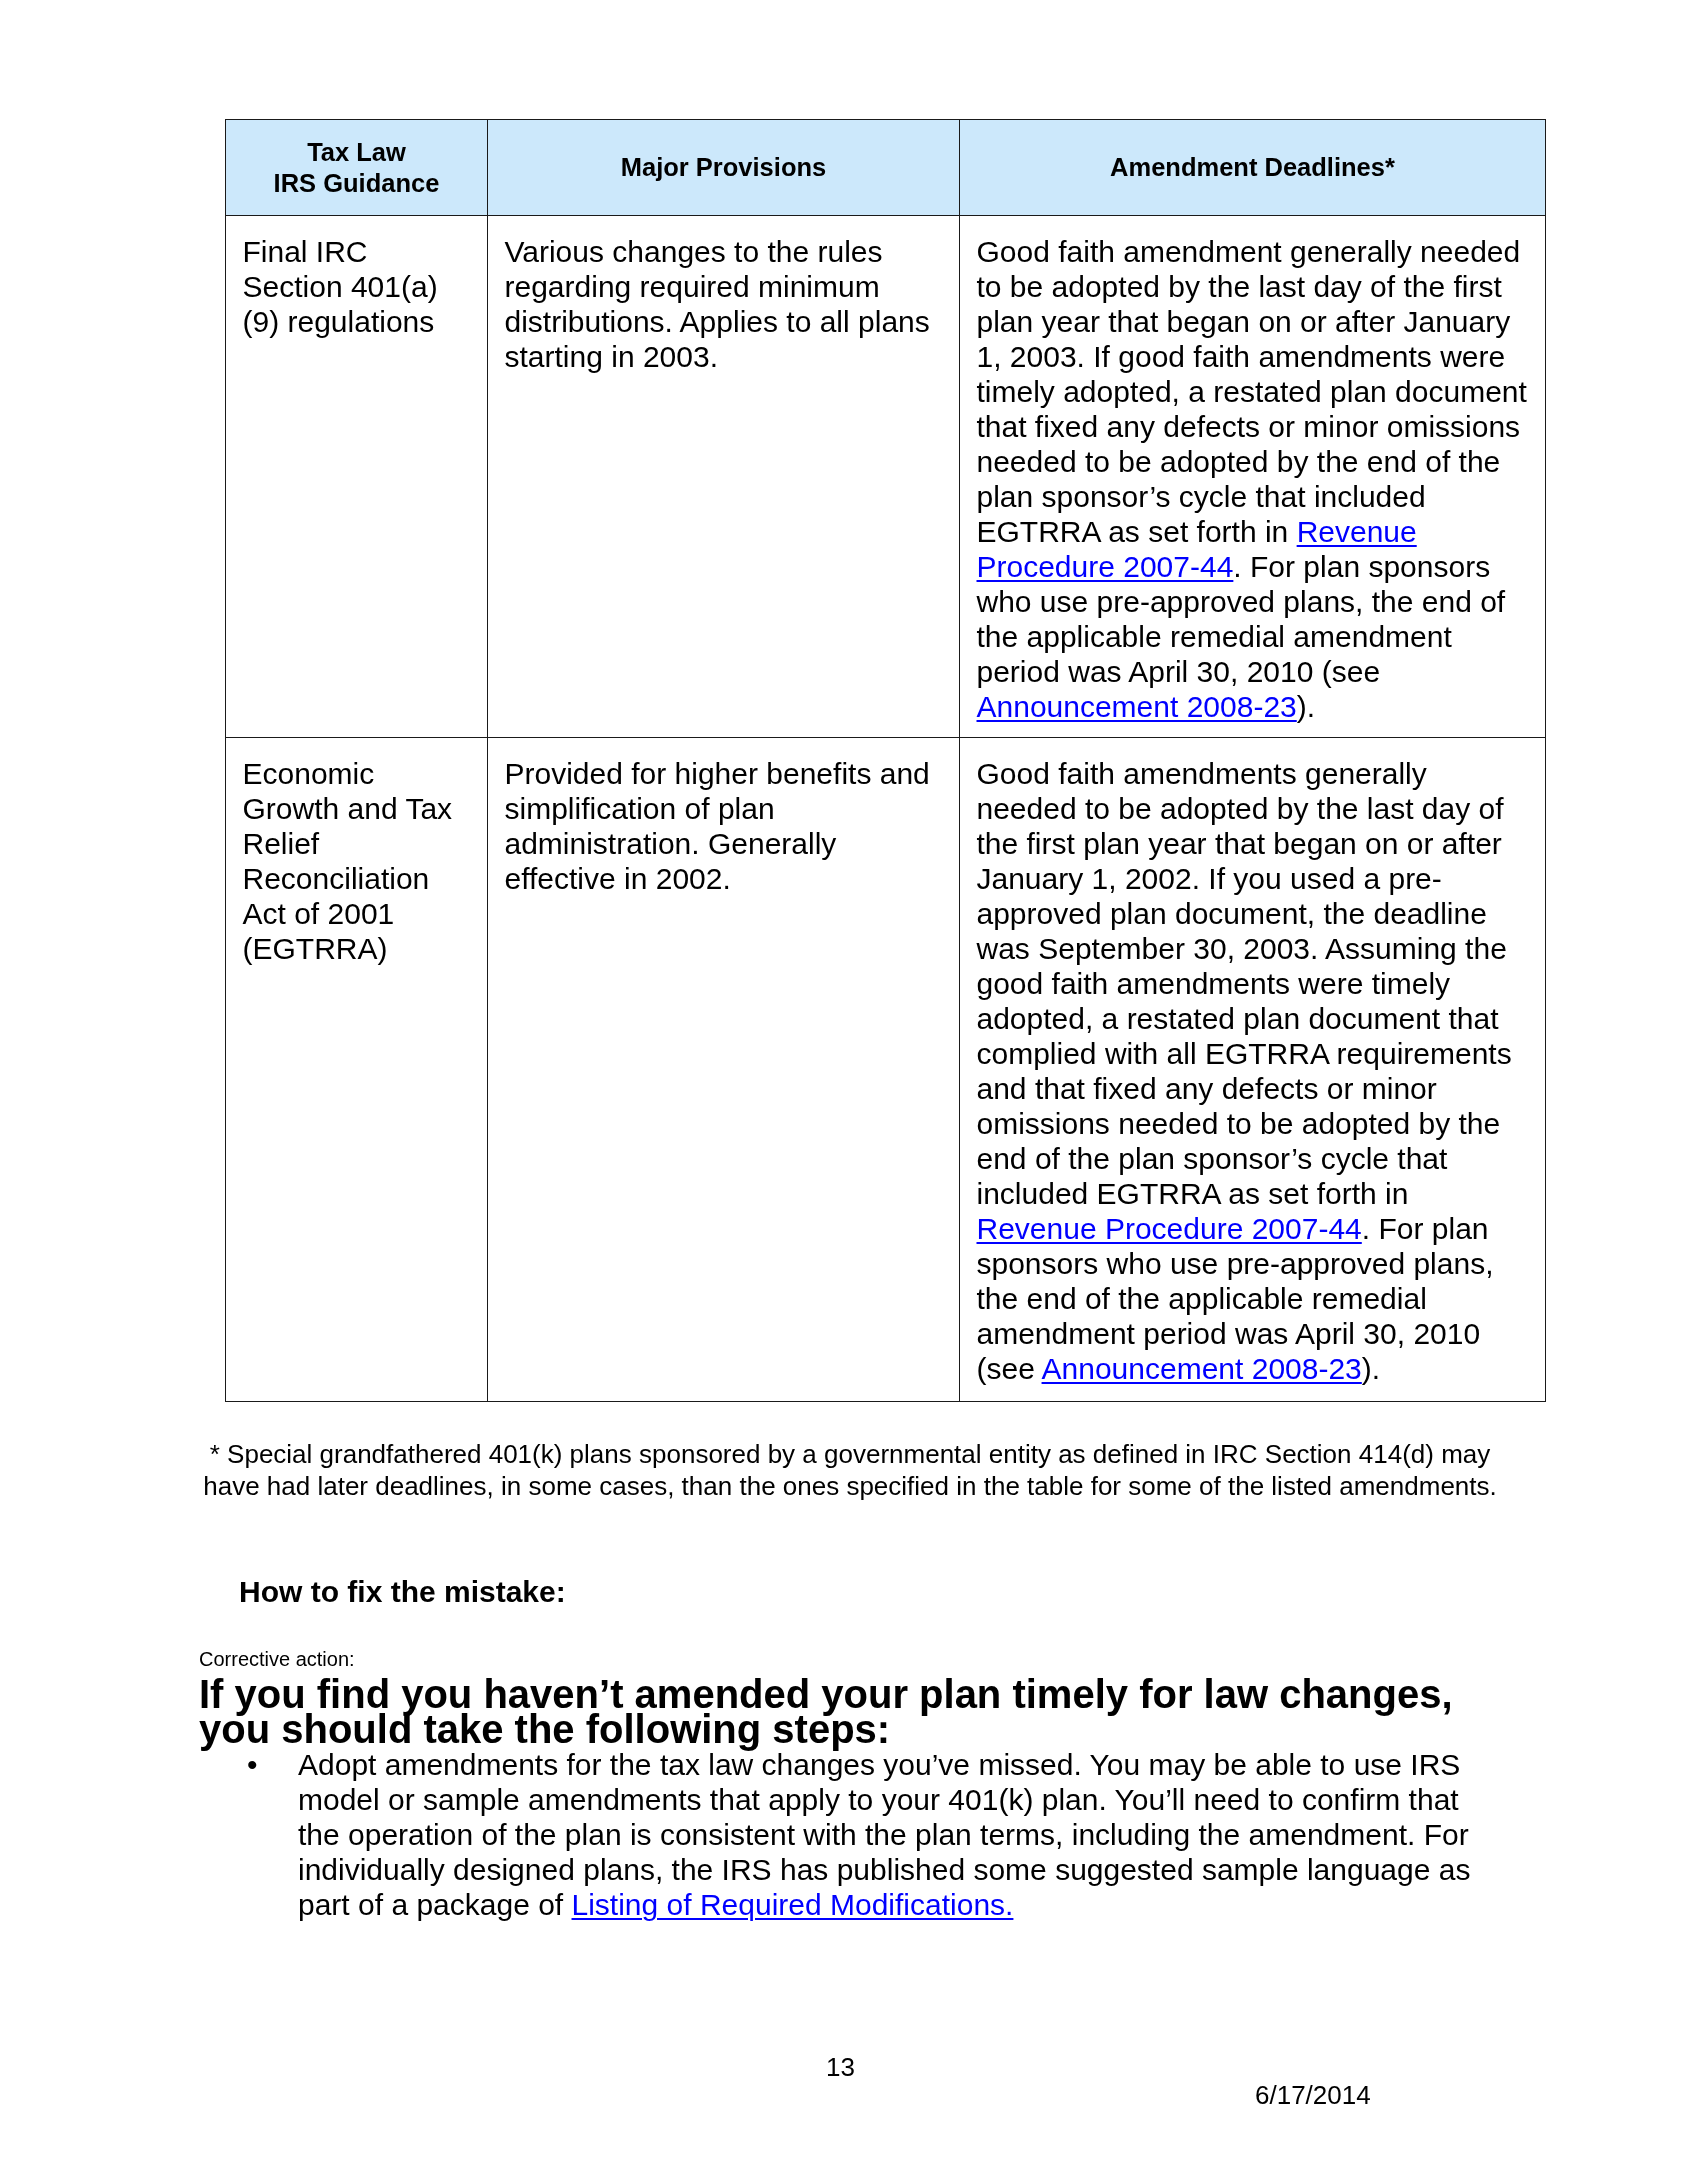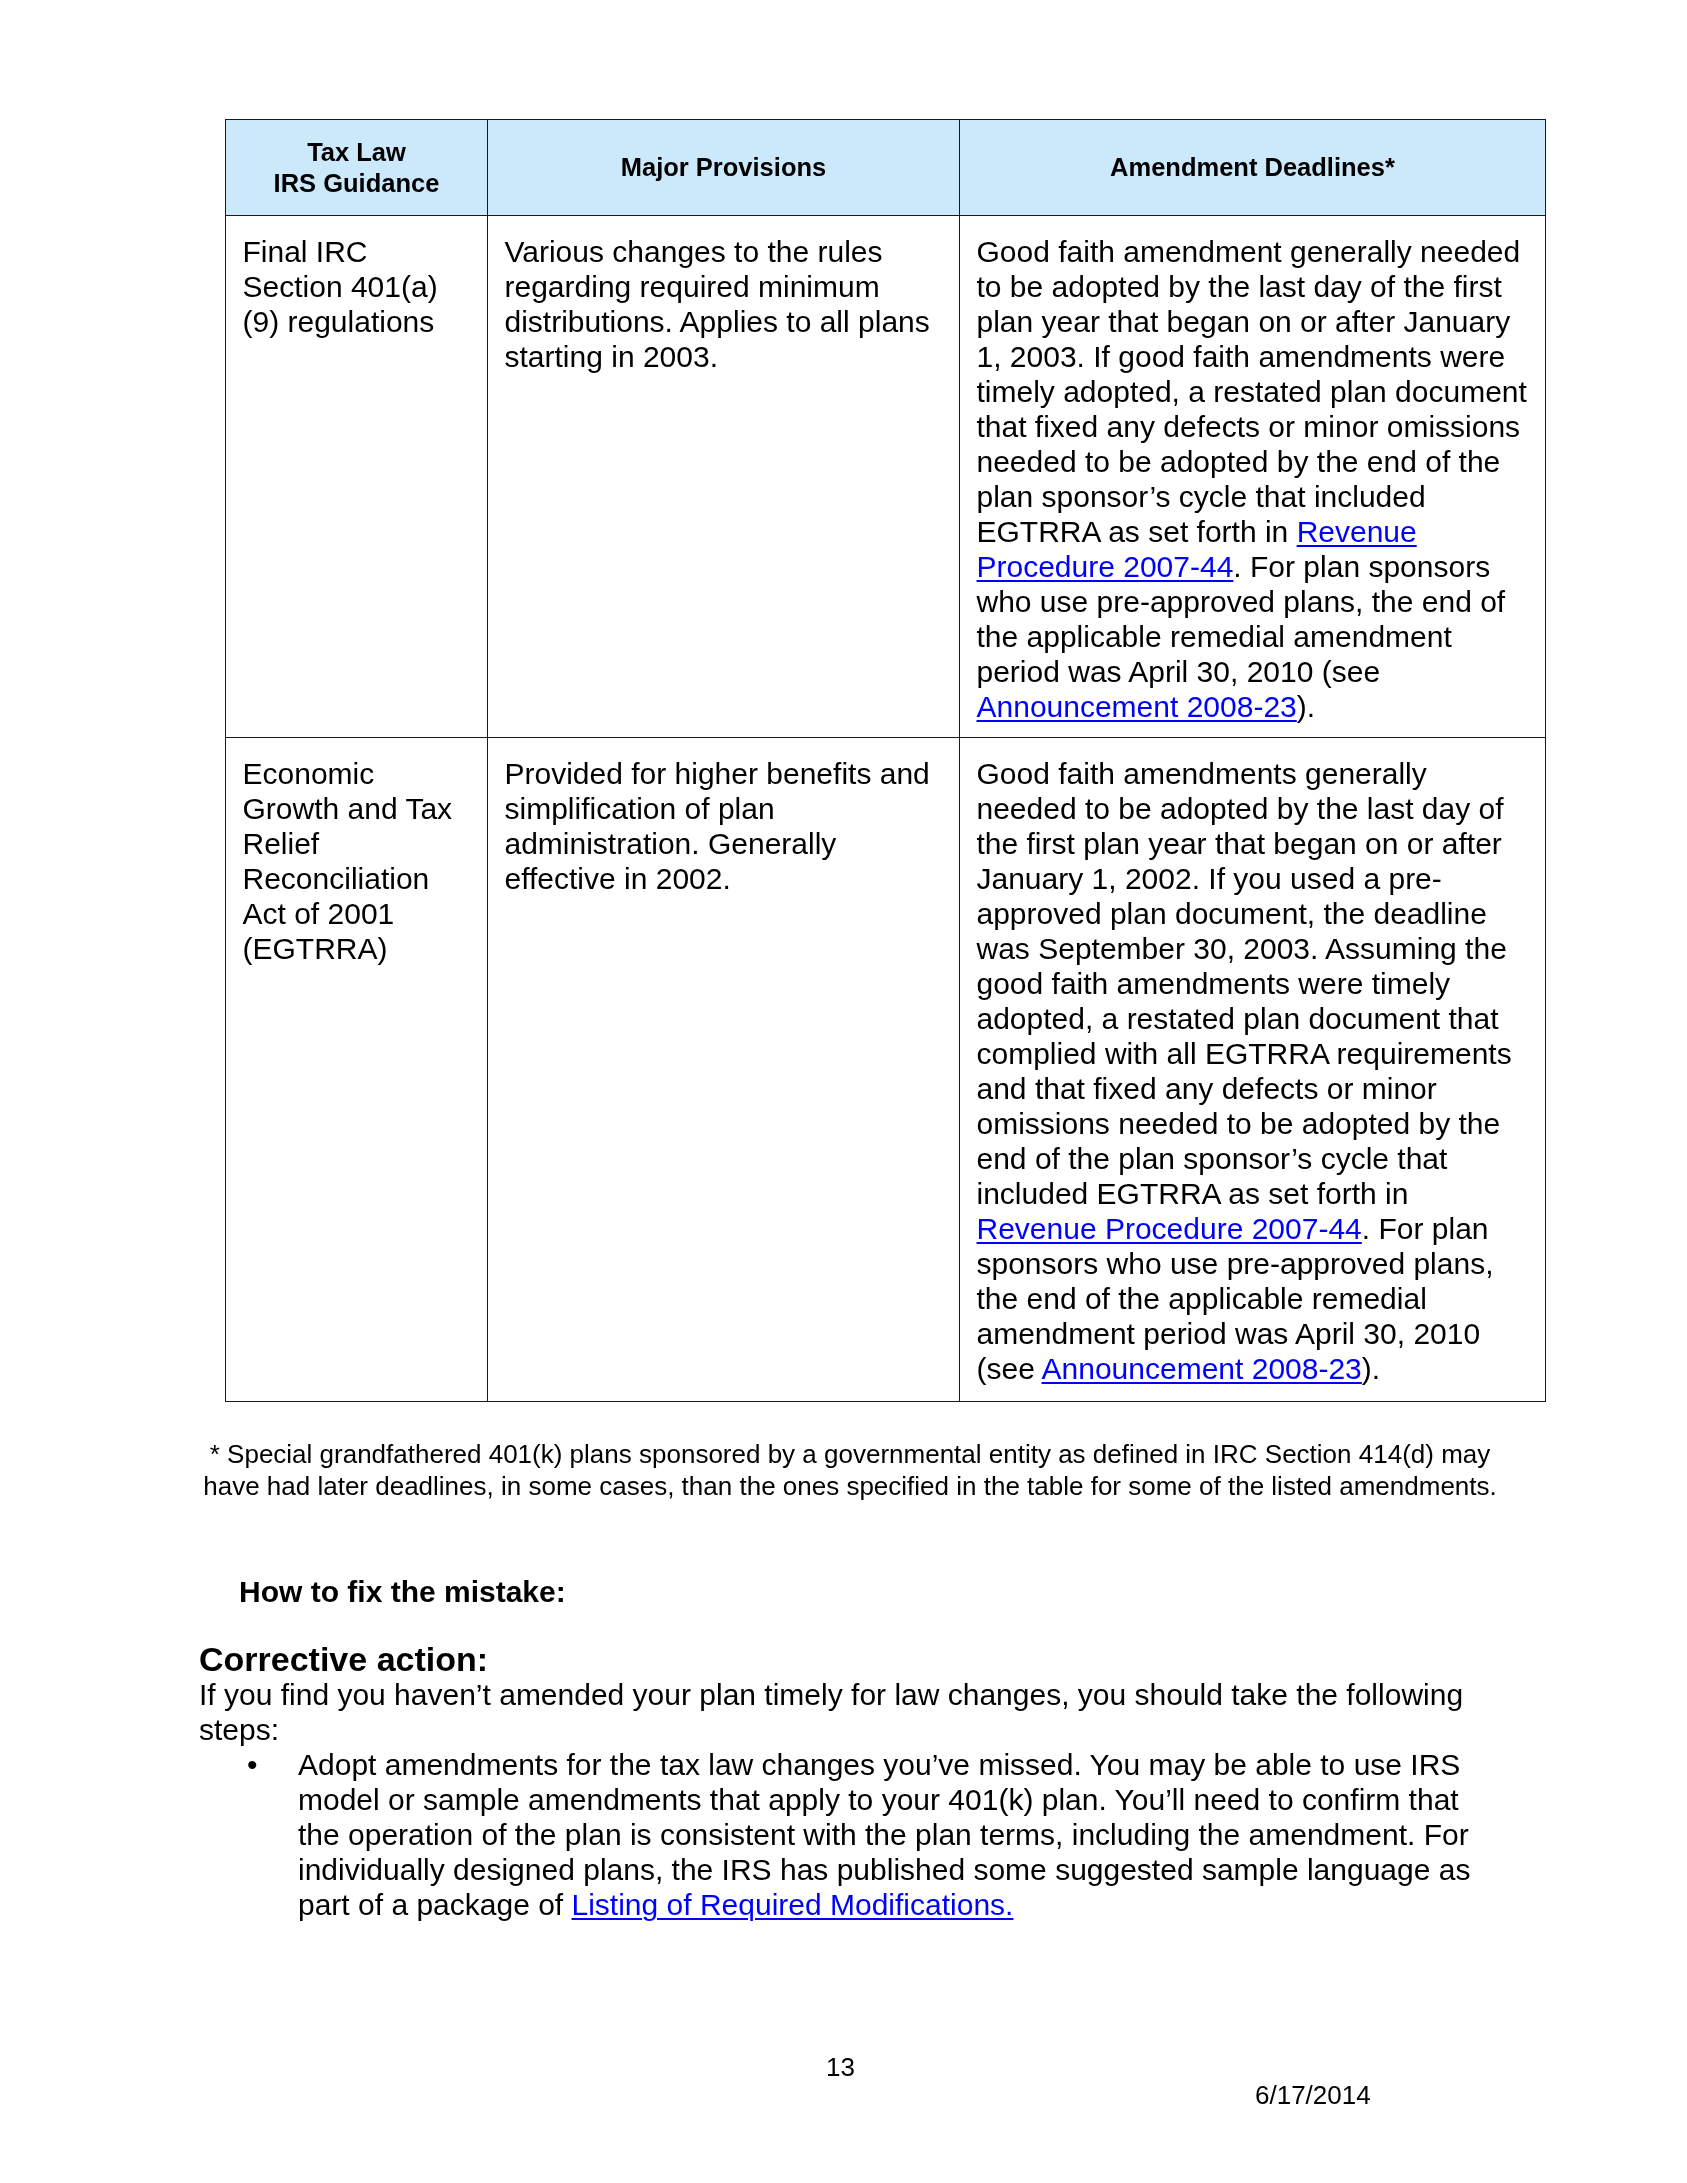--- a/index.html
+++ b/index.html
@@ -14,22 +14,22 @@
     text-align: center; vertical-align: middle; height: 95px; padding: 0 8.2px; }
   table.amend td { font-size: 30px; line-height: 35px; padding: 18px 15px 11.5px 16.5px; }
   table.amend tr.row1 td { height: 491px; }
   table.amend tr.row2 td { height: 634px; }
   .col1 { width: 262px; } .col2 { width: 472px; } .col3 { width: 586px; }
   a.lnk { color: #0000ff; text-decoration: underline; text-decoration-thickness: 1.6px; text-underline-offset: 3.3px; }
 
   .footnote { position: absolute; left: 199px; top: 1438px; width: 1302px;
     font-size: 26px; line-height: 32px; text-align: center; }
   .h-fix { position: absolute; left: 199px; top: 1574px; font-size: 30px; font-weight: bold; line-height: 35px; margin-left: 40px; }
-  .h-corr { position: absolute; left: 199px; top: 1642px; font-size: 34px; font-weight: bold; line-height: 35px; }
-  .intro { position: absolute; left: 199px; top: 1677px; width: 1277px; font-size: 30px; line-height: 35px; }
+  .h-corr { position: absolute; left: 199px; top: 1642px; font-size: 20px; font-weight: normal; line-height: 35px; }
+  .intro { position: absolute; left: 199px; top: 1677px; width: 1277px; font-size: 40px; line-height: 35px; font-weight: bold; }
   ul.steps { position: absolute; left: 199px; top: 1747px; width: 1302px; margin: 0; padding: 0; list-style: none;
     font-size: 30px; line-height: 35px; }
   ul.steps li { position: relative; padding-left: 99px; }
   ul.steps li .bullet { position: absolute; left: 48px; top: 0; }
   .footer-page { position: absolute; left: 826px; top: 2051px; font-size: 26px; line-height: 33px; }
   .footer-date { position: absolute; left: 1255px; top: 2051px; font-size: 26px; line-height: 33px; margin-top: 28px; }
 </style>
 </head>
 <body>
 

